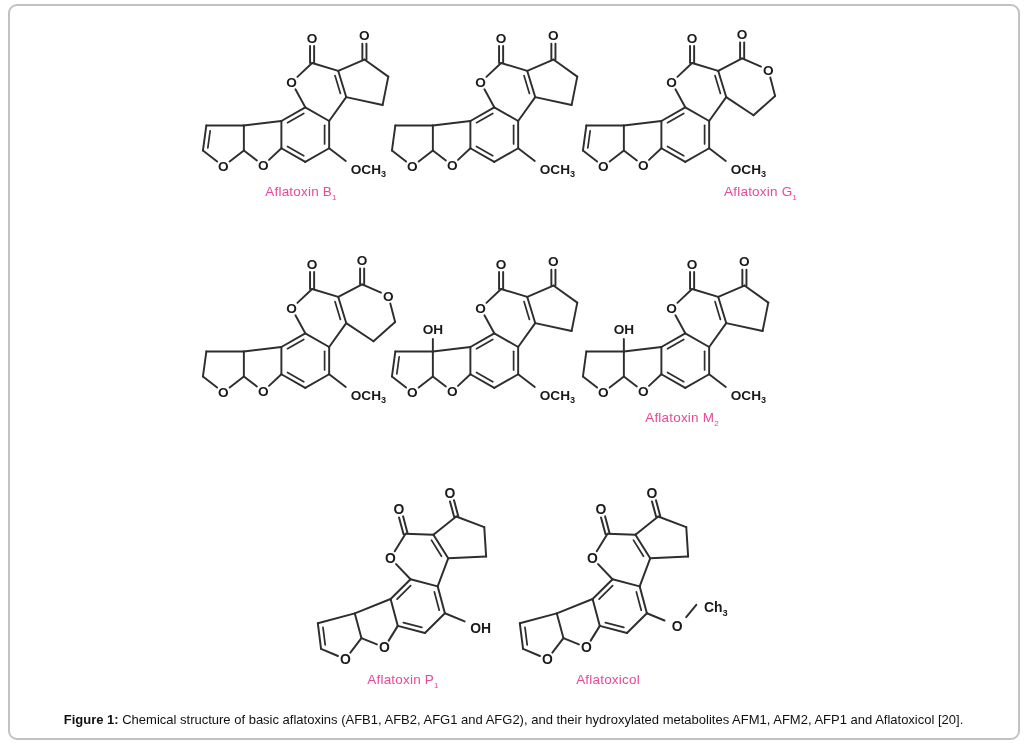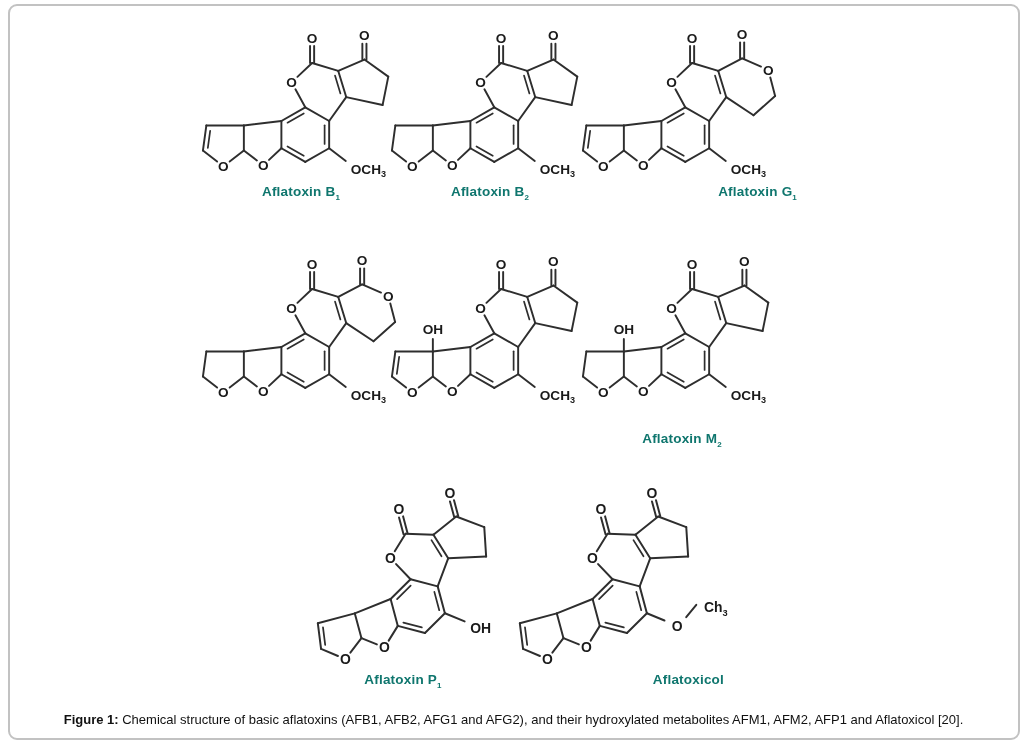--- a/index.html
+++ b/index.html
@@ -8,21 +8,21 @@
     font-family:"Liberation Sans","DejaVu Sans",sans-serif;overflow:hidden;
   }
   .figure-border{
     position:absolute;left:8px;top:4px;width:1008px;height:732px;
     border:2px solid #c2c2c2;border-radius:9px;background:#ffffff;
   }
   .mol-cell{position:absolute;}
   .mol-svg{display:block;}
   .mol-label{
     position:absolute;text-align:center;
-    font-weight:bold;font-size:13.5px;color:#0f766e;letter-spacing:0.2px;
+    font-weight:normal;font-size:13.5px;color:#ec4899;letter-spacing:0.2px;
     white-space:nowrap;
   }
   .mol-label sub{font-size:8px;}
   .figure-caption{
     position:absolute;left:40px;top:712px;width:947px;text-align:center;
     font-size:13px;color:#111111;
   }
   .figure-caption .cap-label{font-weight:bold;}
 </style>
 </head>
@@ -109,21 +109,20 @@
         <line x1="80.10676042898059" y1="134.21241209783068" x2="91" y2="124" stroke="#2e2e2e" stroke-width="1.7" stroke-linecap="round"></line>
         <line x1="58" y1="104" x2="25" y2="104" stroke="#2e2e2e" stroke-width="1.7" stroke-linecap="round"></line>
         <line x1="25" y1="104" x2="22" y2="126" stroke="#2e2e2e" stroke-width="1.7" stroke-linecap="round"></line>
         <line x1="22" y1="126" x2="34.47453447836571" y2="135.70241570539557" stroke="#2e2e2e" stroke-width="1.7" stroke-linecap="round"></line>
         <line x1="45.52546552163429" y1="135.70241570539557" x2="58" y2="126" stroke="#2e2e2e" stroke-width="1.7" stroke-linecap="round"></line>
         <text x="75" y="143.2" text-anchor="middle" fill="#1a1a1a" font-size="12" font-weight="600" font-family="&quot;Liberation Sans&quot;,&quot;DejaVu Sans&quot;,sans-serif">O</text>
         <text x="40" y="144.2" text-anchor="middle" fill="#1a1a1a" font-size="12" font-weight="600" font-family="&quot;Liberation Sans&quot;,&quot;DejaVu Sans&quot;,sans-serif">O</text>
         <line x1="133" y1="124" x2="147.6169265010684" y2="135.1776496772876" stroke="#2e2e2e" stroke-width="1.7" stroke-linecap="round"></line>
         <text x="152" y="146.2" text-anchor="start" fill="#1a1a1a" font-size="12" font-weight="600" font-family="&quot;Liberation Sans&quot;,&quot;DejaVu Sans&quot;,sans-serif">OCH<tspan dy="3" font-size="8">3</tspan></text>
       </svg>
-    <div class="mol-label" style="left: -2px; top: 170px; width: 232px;"><span class="mol-name">Aflatoxin B</span><sub class="mol-sub">2</sub></div>
   </div>
 
   <div class="mol-cell" style="left: 567px; top: 14px;">
     <svg class="mol-svg" xmlns="http://www.w3.org/2000/svg" width="232" height="173" viewBox="8 6 204 152">
         <line x1="112" y1="88" x2="133" y2="100" stroke="#2e2e2e" stroke-width="1.7" stroke-linecap="round"></line>
         <line x1="133" y1="100" x2="133" y2="124" stroke="#2e2e2e" stroke-width="1.7" stroke-linecap="round"></line>
         <line x1="133" y1="124" x2="112" y2="136" stroke="#2e2e2e" stroke-width="1.7" stroke-linecap="round"></line>
         <line x1="112" y1="136" x2="91" y2="124" stroke="#2e2e2e" stroke-width="1.7" stroke-linecap="round"></line>
         <line x1="91" y1="124" x2="91" y2="100" stroke="#2e2e2e" stroke-width="1.7" stroke-linecap="round"></line>
         <line x1="91" y1="100" x2="112" y2="88" stroke="#2e2e2e" stroke-width="1.7" stroke-linecap="round"></line>
@@ -293,21 +292,21 @@
         <line x1="25" y1="104" x2="22" y2="126" stroke="#2e2e2e" stroke-width="1.7" stroke-linecap="round"></line>
         <line x1="22" y1="126" x2="34.47453447836571" y2="135.70241570539557" stroke="#2e2e2e" stroke-width="1.7" stroke-linecap="round"></line>
         <line x1="45.52546552163429" y1="135.70241570539557" x2="58" y2="126" stroke="#2e2e2e" stroke-width="1.7" stroke-linecap="round"></line>
         <text x="75" y="143.2" text-anchor="middle" fill="#1a1a1a" font-size="12" font-weight="600" font-family="&quot;Liberation Sans&quot;,&quot;DejaVu Sans&quot;,sans-serif">O</text>
         <text x="40" y="144.2" text-anchor="middle" fill="#1a1a1a" font-size="12" font-weight="600" font-family="&quot;Liberation Sans&quot;,&quot;DejaVu Sans&quot;,sans-serif">O</text>
         <line x1="58" y1="104" x2="58" y2="93" stroke="#2e2e2e" stroke-width="1.7" stroke-linecap="round"></line>
         <text x="58" y="88.2" text-anchor="middle" fill="#1a1a1a" font-size="12" font-weight="600" font-family="&quot;Liberation Sans&quot;,&quot;DejaVu Sans&quot;,sans-serif">OH</text>
         <line x1="133" y1="124" x2="147.6169265010684" y2="135.1776496772876" stroke="#2e2e2e" stroke-width="1.7" stroke-linecap="round"></line>
         <text x="152" y="146.2" text-anchor="start" fill="#1a1a1a" font-size="12" font-weight="600" font-family="&quot;Liberation Sans&quot;,&quot;DejaVu Sans&quot;,sans-serif">OCH<tspan dy="3" font-size="8">3</tspan></text>
       </svg>
-    <div class="mol-label" style="left: -1px; top: 170px; width: 232px; margin-top: 21px;"><span class="mol-name">Aflatoxin M</span><sub class="mol-sub">2</sub></div>
+    <div class="mol-label" style="left: -1px; top: 170px; width: 232px;"><span class="mol-name">Aflatoxin M</span><sub class="mol-sub">2</sub></div>
   </div>
 
   <div class="mol-cell" style="left: 288px; top: 482px;">
     <svg class="mol-svg" xmlns="http://www.w3.org/2000/svg" width="246" height="188" viewBox="4 4 212 162">
         <line x1="109.60248024665545" y1="87.78902947319335" x2="132.99275113995614" y2="93.94493944150923" stroke="#2e2e2e" stroke-width="1.7" stroke-linecap="round"></line>
         <line x1="132.99275113995614" y1="93.94493944150923" x2="139.20440822241665" y2="117.12715927244687" stroke="#2e2e2e" stroke-width="1.7" stroke-linecap="round"></line>
         <line x1="139.20440822241665" y1="117.12715927244687" x2="122.02579441157644" y2="134.15346913506863" stroke="#2e2e2e" stroke-width="1.7" stroke-linecap="round"></line>
         <line x1="122.02579441157644" y1="134.15346913506863" x2="98.63552351827576" y2="127.99755916675275" stroke="#2e2e2e" stroke-width="1.7" stroke-linecap="round"></line>
         <line x1="98.63552351827576" y1="127.99755916675275" x2="92.42386643581527" y2="104.81533933581511" stroke="#2e2e2e" stroke-width="1.7" stroke-linecap="round"></line>
         <line x1="92.42386643581527" y1="104.81533933581511" x2="109.60248024665545" y2="87.78902947319335" stroke="#2e2e2e" stroke-width="1.7" stroke-linecap="round"></line>
@@ -385,16 +384,16 @@
         <line x1="34.15489221774326" y1="129.3513897578914" x2="36.05633644684728" y2="144.32963097118503" stroke="#2e2e2e" stroke-width="1.5" stroke-linecap="round"></line>
         <line x1="32.5042795945351" y1="147.7879249314048" x2="47.06492458618015" y2="153.93109173684996" stroke="#2e2e2e" stroke-width="1.7" stroke-linecap="round"></line>
         <line x1="57.73930428541286" y1="151.07090031673738" x2="67.27760934094155" y2="138.47043930771406" stroke="#2e2e2e" stroke-width="1.7" stroke-linecap="round"></line>
         <text x="87.06299597418848" y="150.82755128272908" text-anchor="middle" fill="#1a1a1a" font-size="12" font-weight="600" font-family="&quot;Liberation Sans&quot;,&quot;DejaVu Sans&quot;,sans-serif">O</text>
         <text x="53.514411099173614" y="160.85214368760637" text-anchor="middle" fill="#1a1a1a" font-size="12" font-weight="600" font-family="&quot;Liberation Sans&quot;,&quot;DejaVu Sans&quot;,sans-serif">O</text>
         <line x1="139.20440822241665" y1="117.12715927244687" x2="154.3672428407806" y2="123.3784871910427" stroke="#2e2e2e" stroke-width="1.7" stroke-linecap="round"></line>
         <text x="165.4052104247358" y="132.63966576473246" text-anchor="middle" fill="#1a1a1a" font-size="12" font-weight="600" font-family="&quot;Liberation Sans&quot;,&quot;DejaVu Sans&quot;,sans-serif">O</text>
         <line x1="173.09734085463828" y1="120.50541009875603" x2="181.77449493325668" y2="109.86164363819475" stroke="#2e2e2e" stroke-width="1.7" stroke-linecap="round"></line>
         <text x="188.4487295474314" y="116.18296398175438" text-anchor="start" fill="#1a1a1a" font-size="12" font-weight="600" font-family="&quot;Liberation Sans&quot;,&quot;DejaVu Sans&quot;,sans-serif">Ch<tspan dy="3" font-size="8">3</tspan></text>
       </svg>
-    <div class="mol-label" style="left: 2px; top: 190px; width: 232px; text-align: right;"><span class="mol-name">Aflatoxicol</span><sub class="mol-sub"></sub></div>
+    <div class="mol-label" style="left: 2px; top: 190px; width: 232px;"><span class="mol-name">Aflatoxicol</span><sub class="mol-sub"></sub></div>
   </div>
 </div>
 <div class="figure-caption"><span class="cap-label">Figure 1:</span><span> Chemical structure of basic aflatoxins (AFB1, AFB2, AFG1 and AFG2), and their hydroxylated metabolites AFM1, AFM2, AFP1 and Aflatoxicol [20].</span></div>
 
 </body></html>

